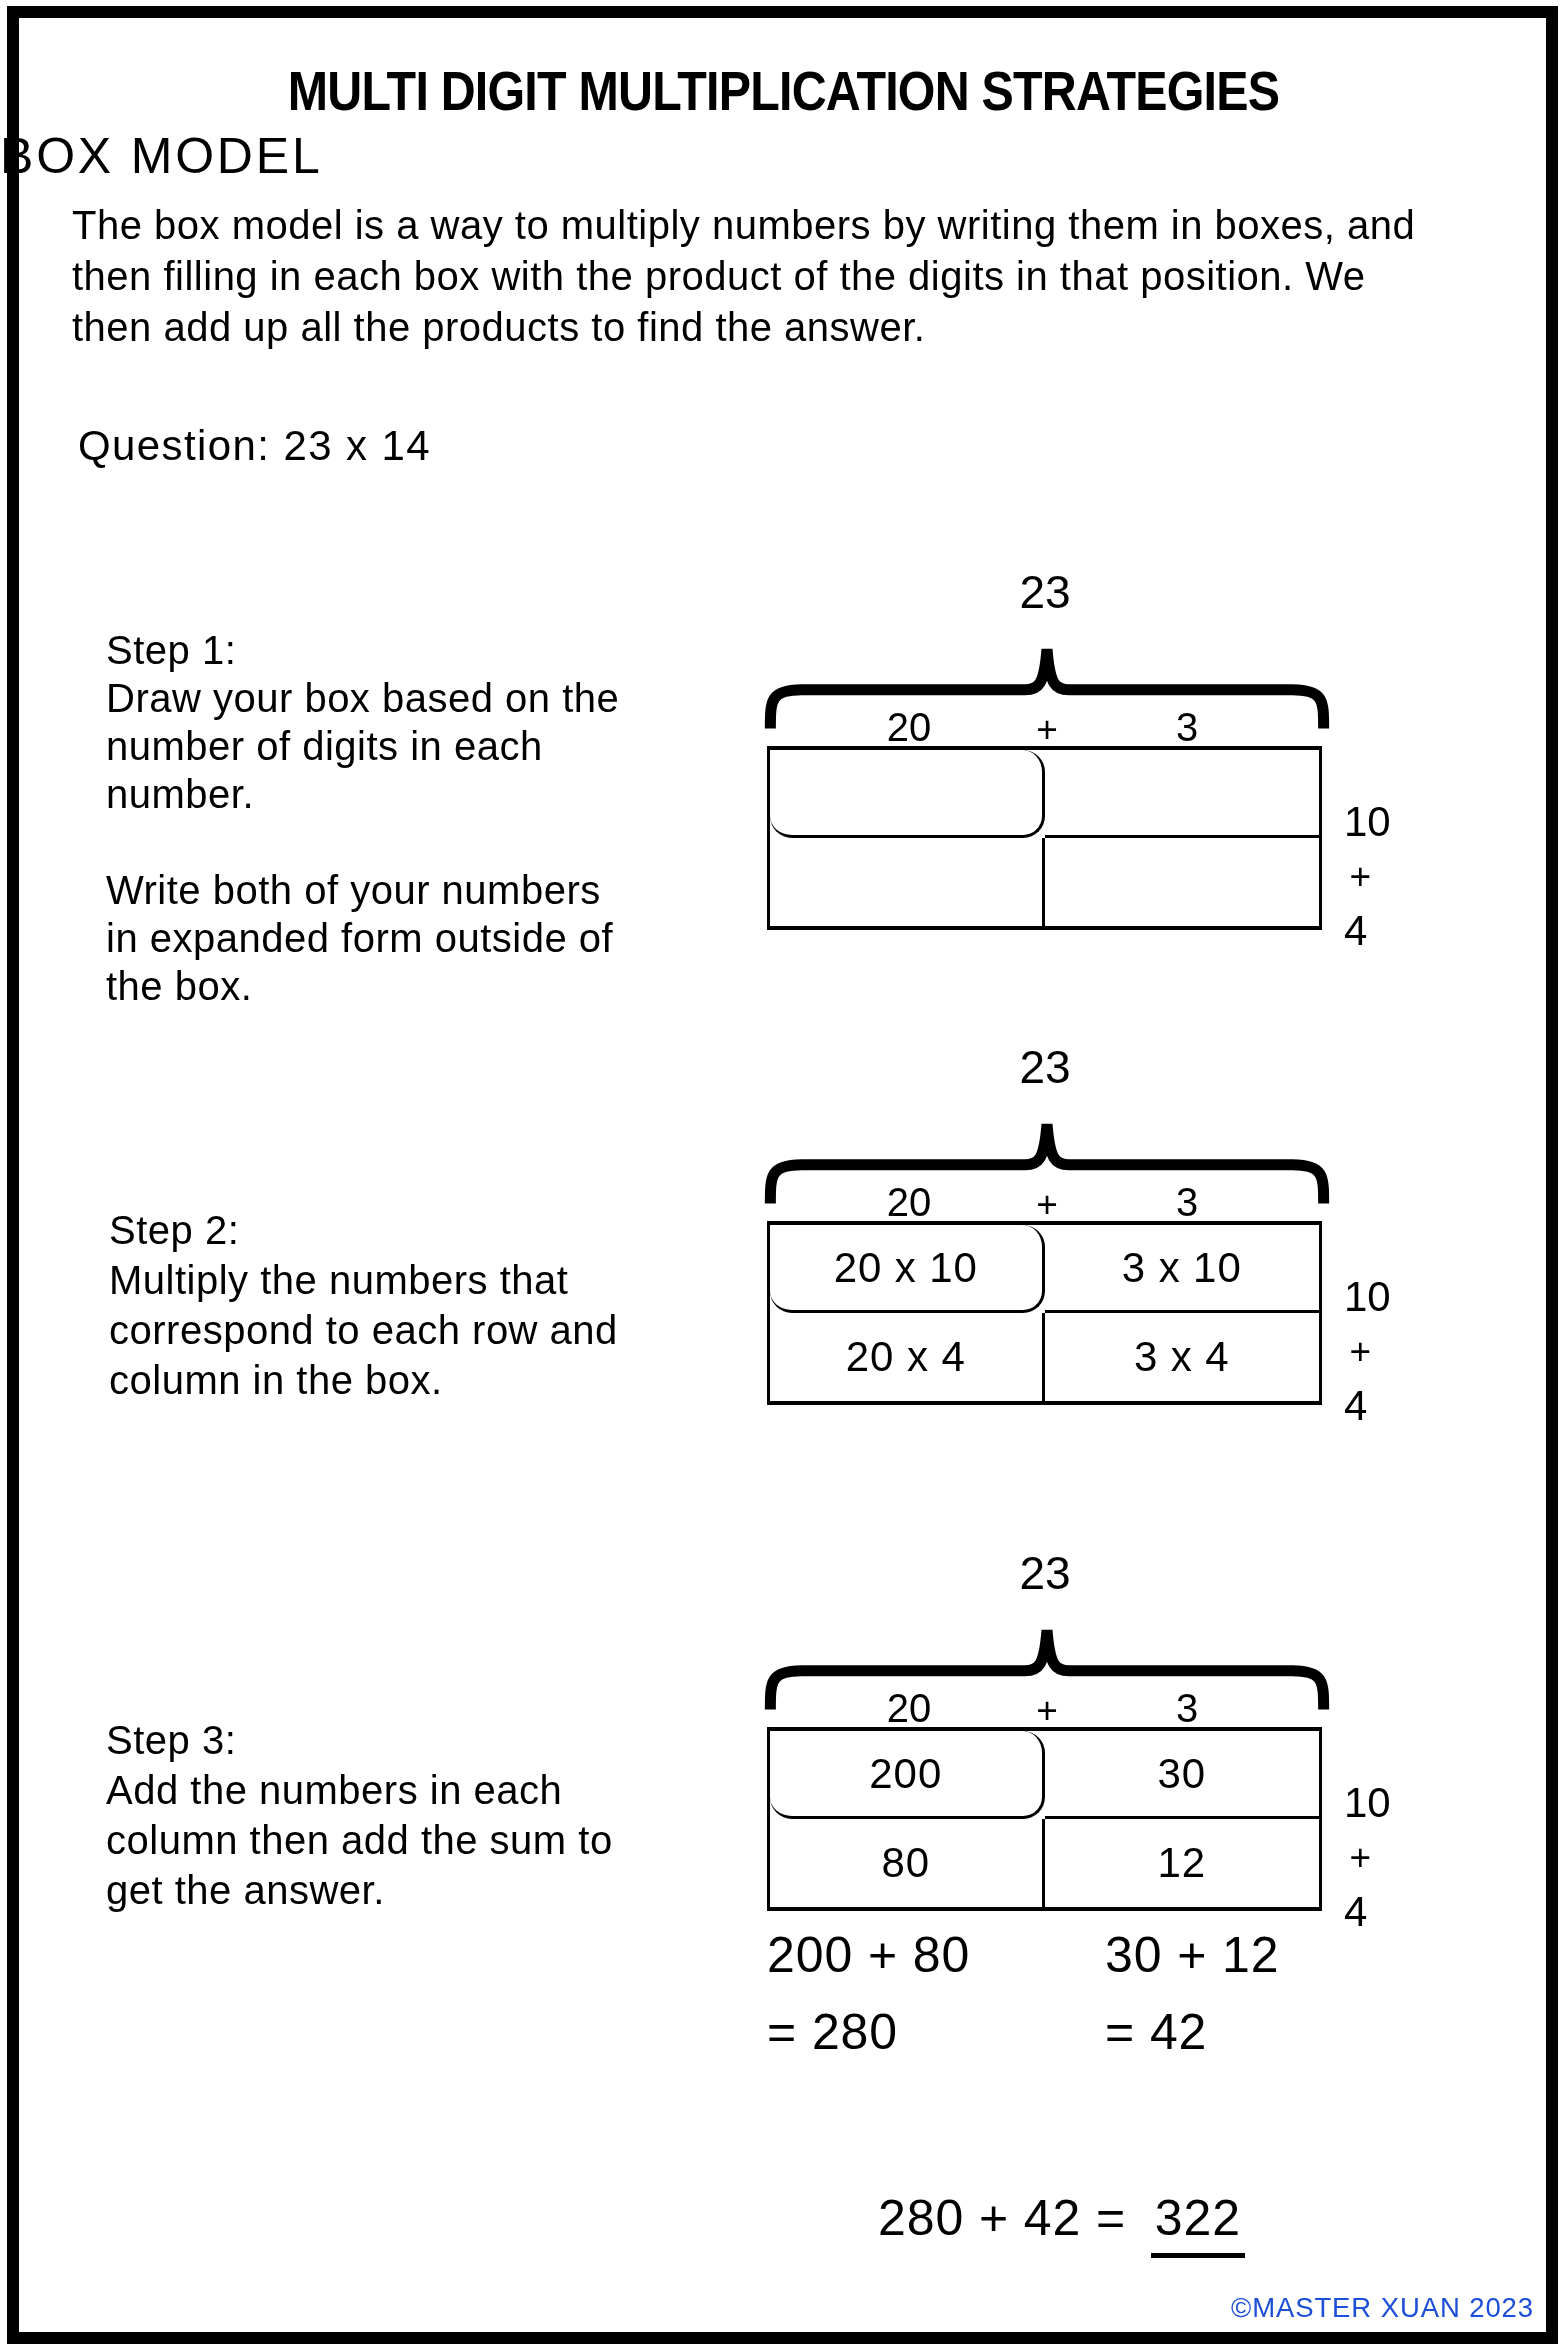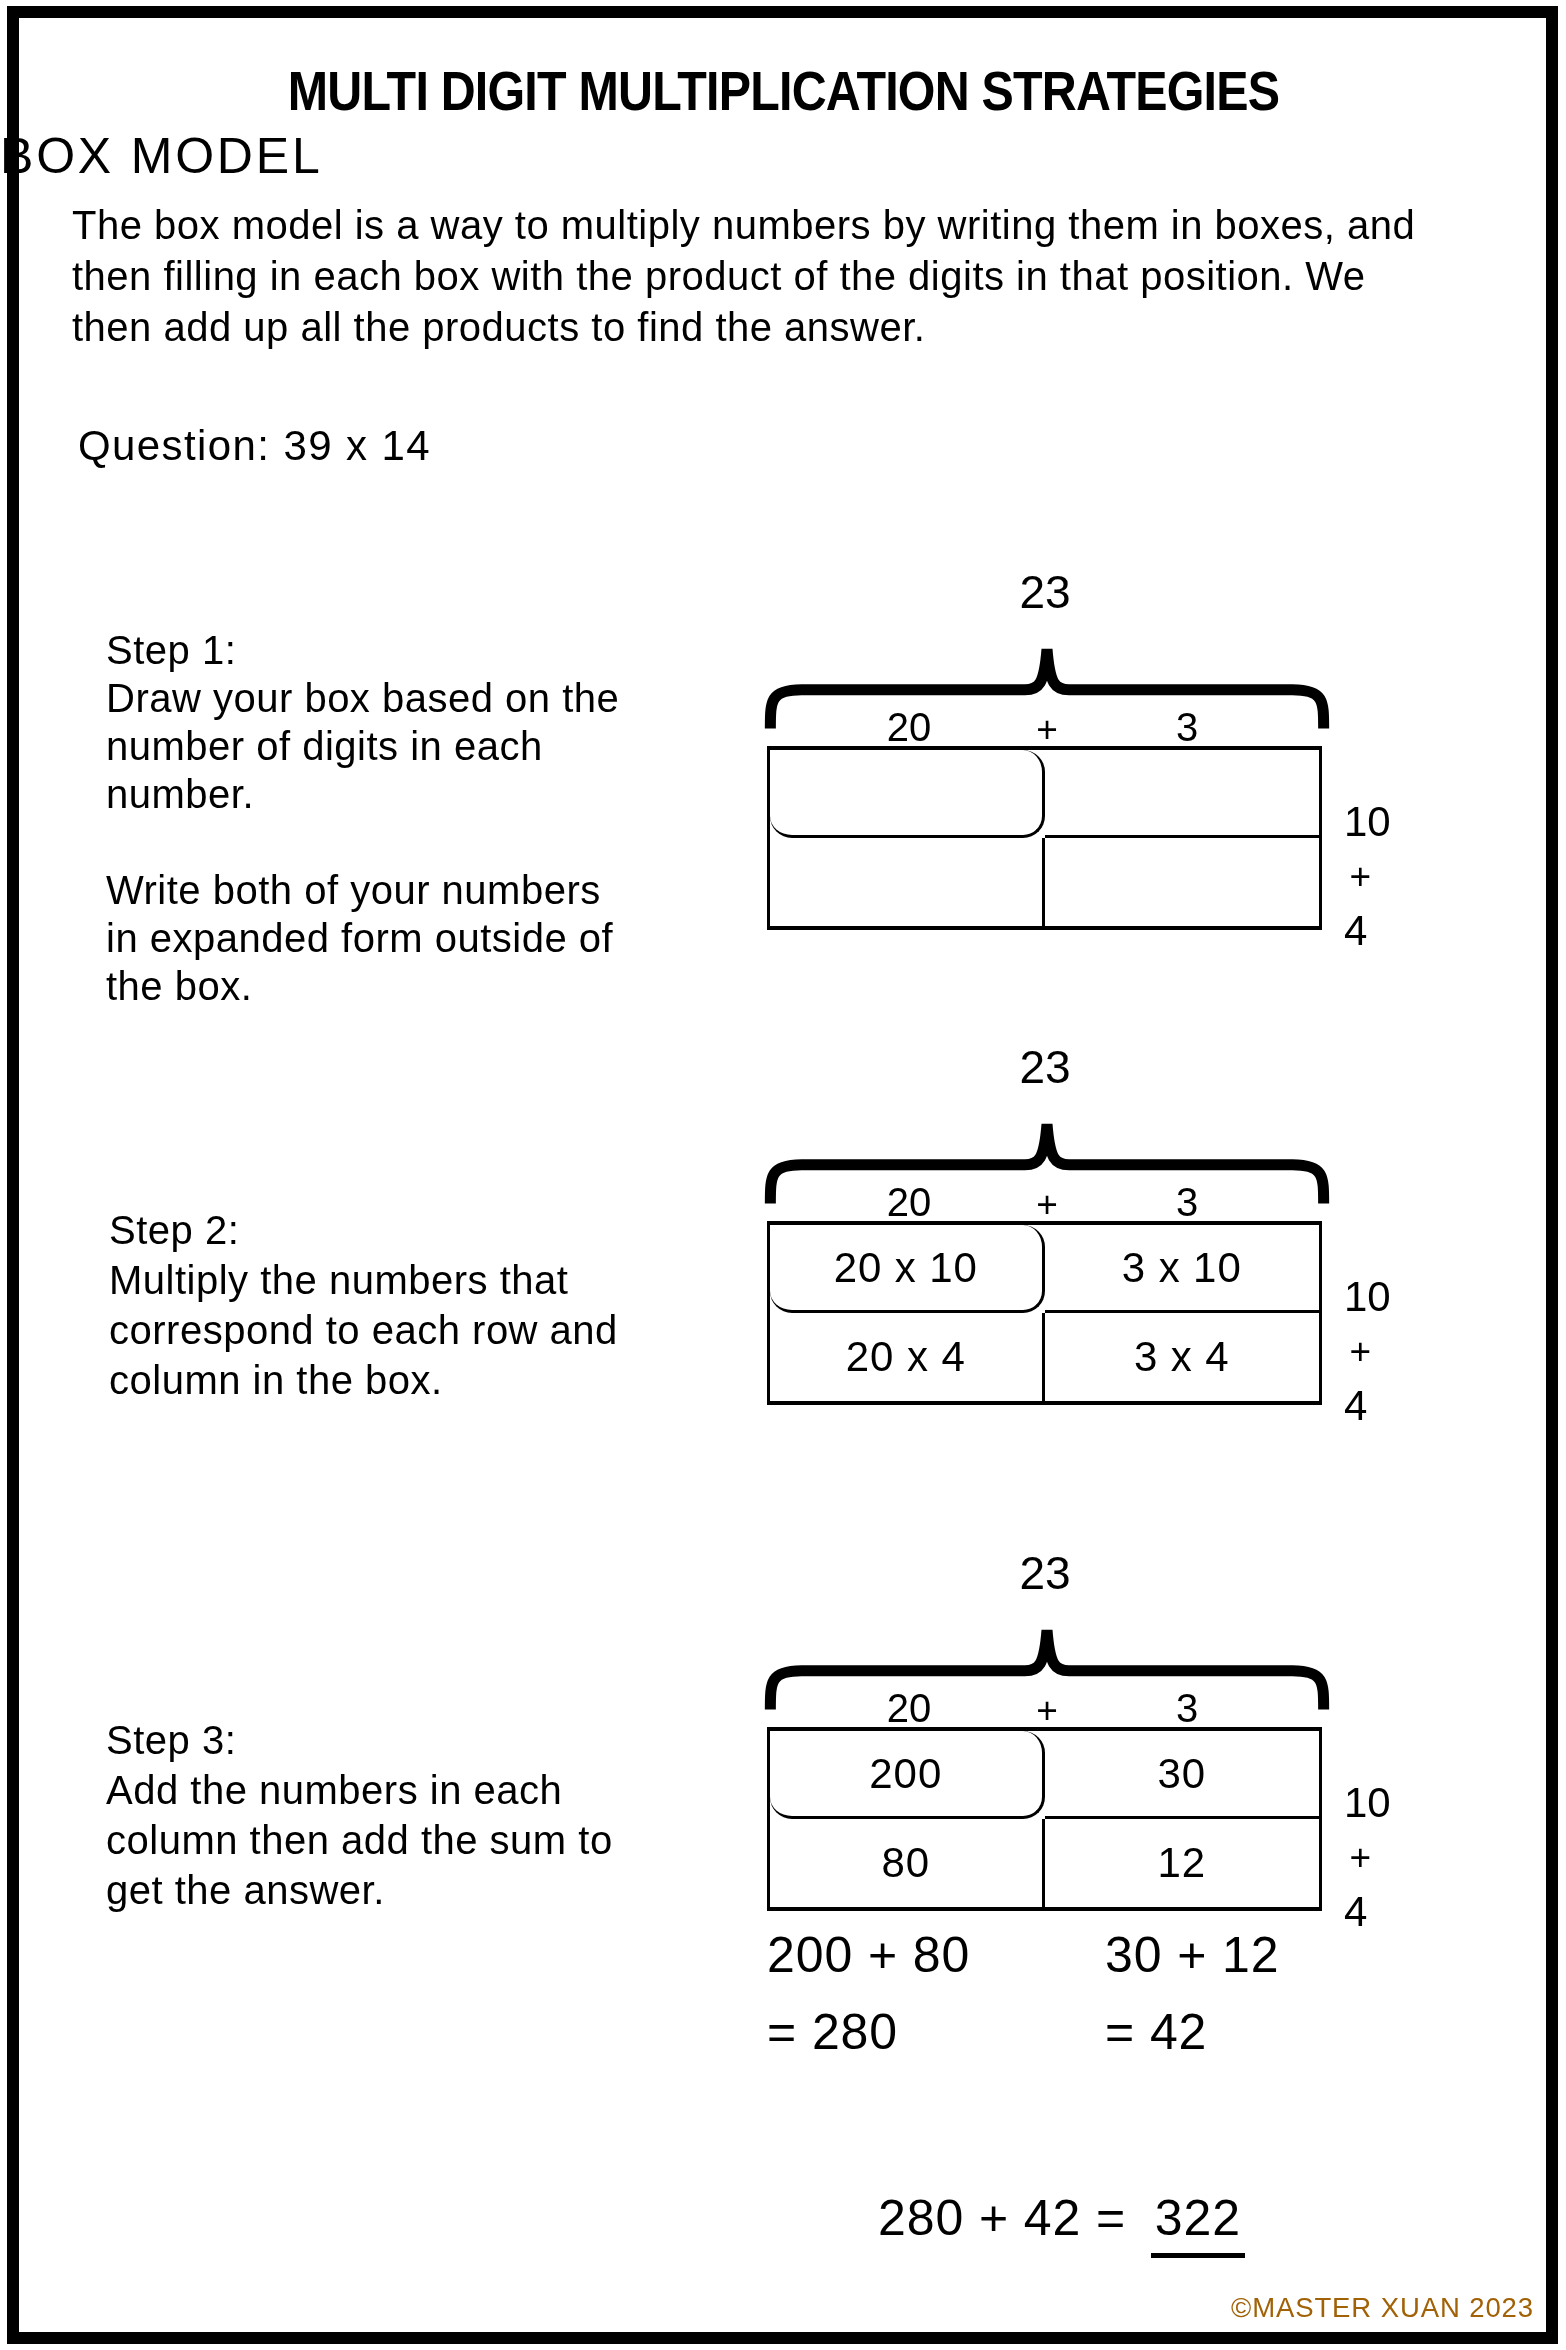--- a/index.html
+++ b/index.html
@@ -44,38 +44,38 @@
   .dside{position:absolute;left:577px;top:195px;height:151px;display:flex;flex-direction:column;
          justify-content:space-between;align-items:flex-start;font-size:42px;line-height:1;margin-top:41px;}
   .dside .plus{font-size:37px;margin-left:5.5px;}
 
   .sums-col{position:absolute;font-size:50px;line-height:77px;letter-spacing:0.9px;}
   .sums-left{left:767px;top:1917px;}
   .sums-right{left:1105px;top:1917px;}
   .final-line{position:absolute;left:878px;top:2189px;font-size:50px;letter-spacing:0.9px;white-space:nowrap;}
   .final-line .answer{display:inline-block;border-bottom:5.5px solid #000;padding:0 3.7px 5.5px 3.7px;margin-left:25px;}
 
-  .footer{position:absolute;right:33px;top:2292px;font-size:27.5px;letter-spacing:0.9px;color:#a16207;white-space:nowrap;}
+  .footer{position:absolute;right:33px;top:2292px;font-size:27.5px;letter-spacing:0.9px;color:#1d4ed8;white-space:nowrap;}
 </style>
 </head>
 <body>
 
 <div class="page">
   <div class="page-border"></div>
 
   <div class="title">MULTI DIGIT MULTIPLICATION STRATEGIES</div>
   <div class="subtitle">BOX MODEL</div>
 
   <div class="intro">
     <div>The box model is a way to multiply numbers by writing them in boxes, and</div>
     <div>then filling in each box with the product of the digits in that position. We</div>
     <div>then add up all the products to find the answer.</div>
   </div>
 
-  <div class="question">Question: 39 x 14</div>
+  <div class="question">Question: 23 x 14</div>
 
   <div class="step-text st1">
     <div>Step 1:</div>
     <div>Draw your box based on the</div>
     <div>number of digits in each</div>
     <div>number.</div>
     <div class="para-gap"></div>
     <div>Write both of your numbers</div>
     <div>in expanded form outside of</div>
     <div>the box.</div>

